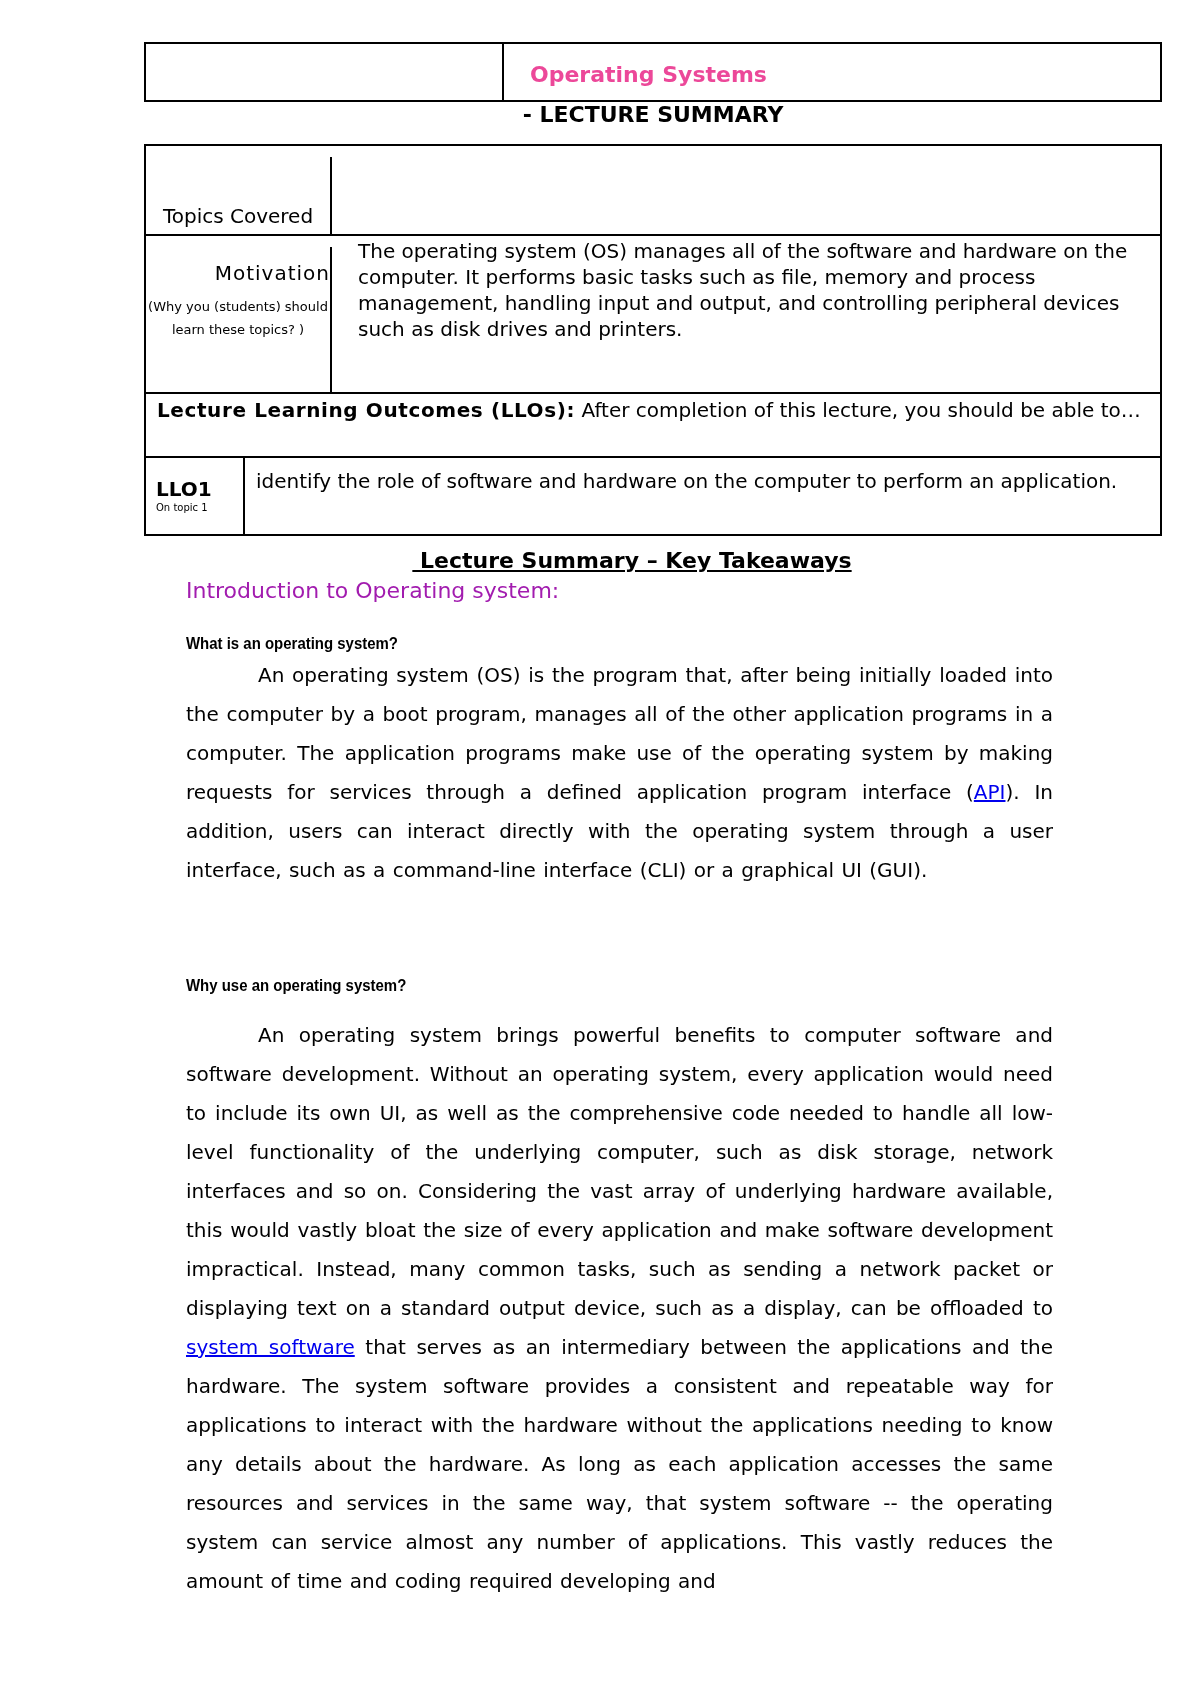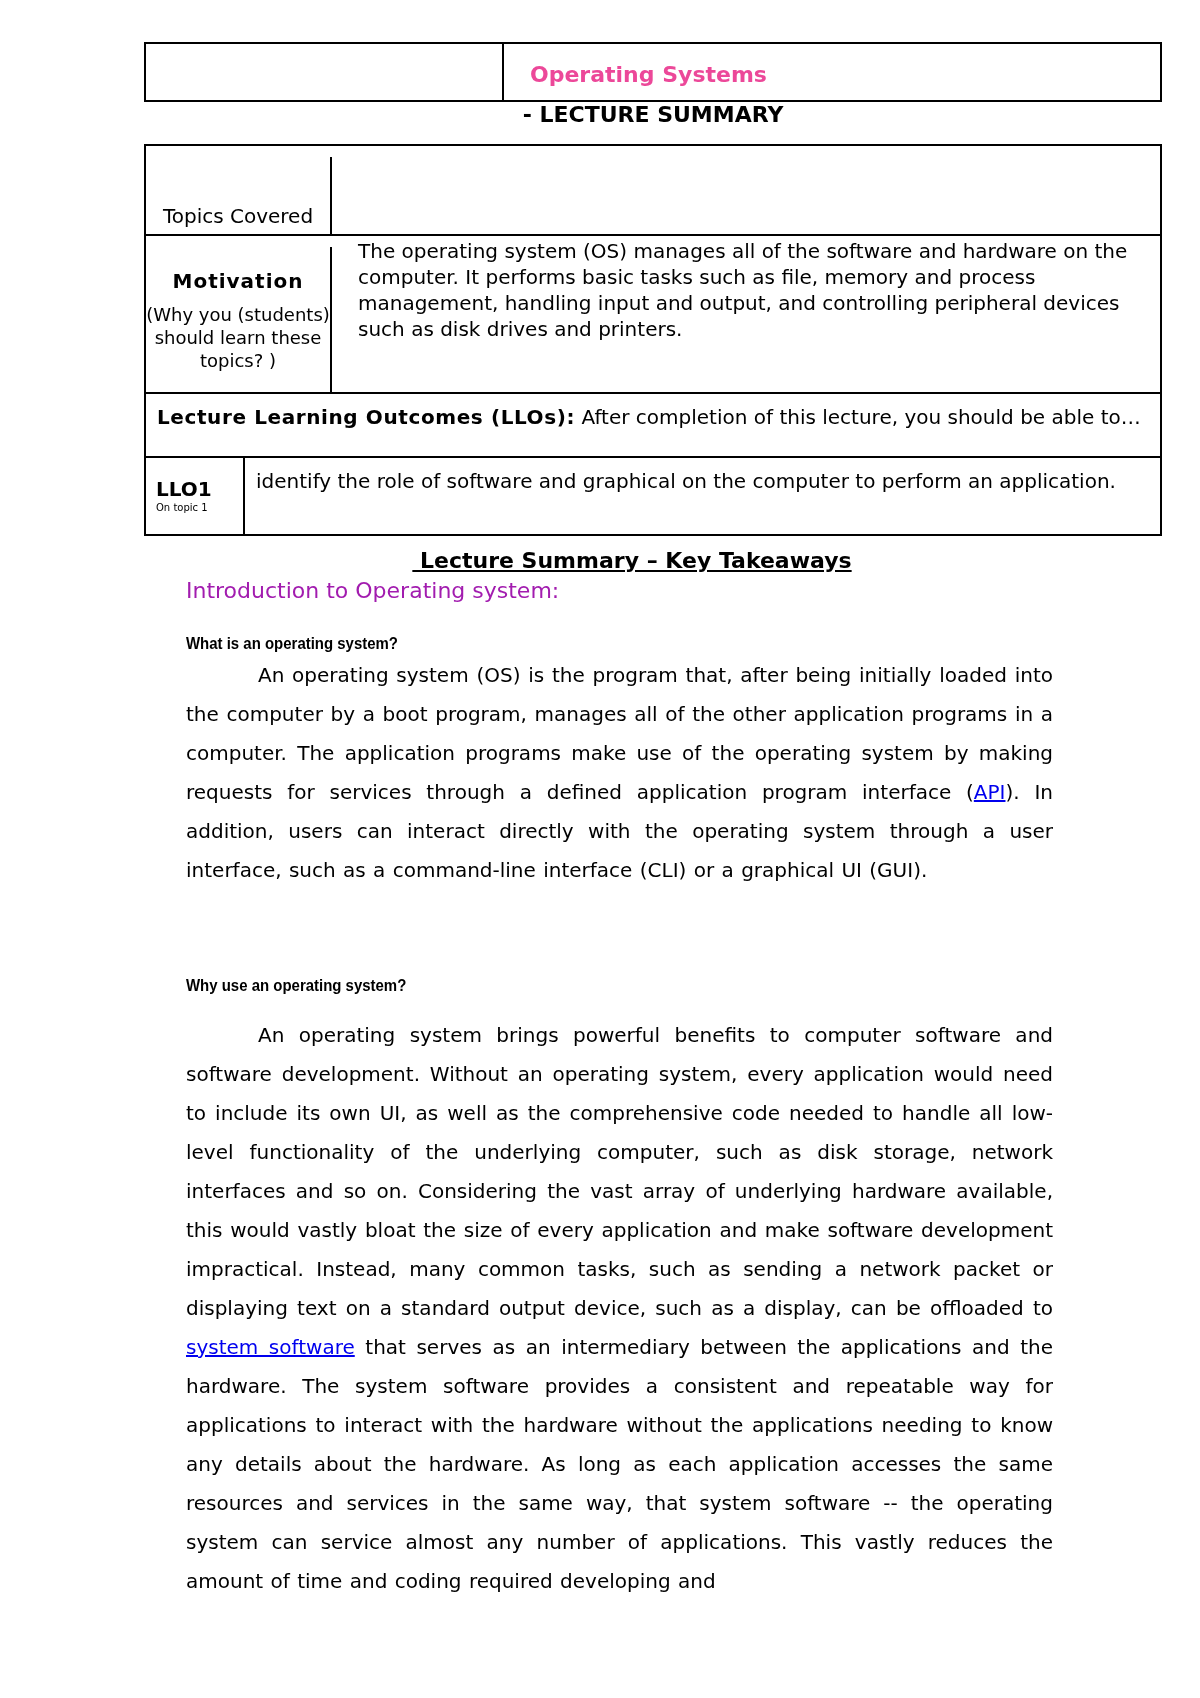--- a/index.html
+++ b/index.html
@@ -24,23 +24,23 @@
   .row { position: absolute; left: 0; right: 0; box-sizing: border-box; }
   .row-topics { top: 0; height: 90px; border-bottom: 2px solid #000; }
   .row-motivation { top: 90px; height: 158px; border-bottom: 2px solid #000; }
   .row-llo-head { top: 248px; height: 64px; border-bottom: 2px solid #000; }
   .row-llo1 { top: 312px; bottom: 0; }
   .cell-label { position: absolute; left: 0; top: 11px; bottom: 0; width: 186px;
                 border-right: 2px solid #000; box-sizing: border-box; text-align: center; }
   .cell-value { position: absolute; left: 202px; right: 0; top: 0; bottom: 0; padding: 2px 10px;
                 font-size: 20px; line-height: 26px; }
   .topics-label { position: absolute; bottom: 6px; left: 0; right: 0; font-size: 20px; }
-  .motivation-title { font-size: 20px; font-weight: bold; margin-top: 22px; letter-spacing: 1px; }
-  .motivation-sub { font-size: 18px; line-height: 23px; margin-top: 10px; }
-  .llo-head-text { padding: 10px 11px; font-size: 20px; line-height: 26px; }
+  .motivation-title { font-size: 20px; font-weight: normal; margin-top: 14px; letter-spacing: 1px; text-align: right; }
+  .motivation-sub { font-size: 13px; line-height: 23px; margin-top: 10px; }
+  .llo-head-text { padding: 3px 11px; font-size: 20px; line-height: 26px; }
   .llo-head-text b { letter-spacing: 0.6px; }
   .llo1-label { position: absolute; left: 0; top: 0; bottom: 0; width: 99px;
                 border-right: 2px solid #000; box-sizing: border-box; padding: 0 10px; }
   .llo1-code { font-size: 20px; font-weight: bold; line-height: 22px; margin-top: 20px; }
   .llo1-topic { font-size: 10px; line-height: 16px; }
   .llo1-text { position: absolute; left: 99px; right: 0; top: 0; bottom: 0;
                padding: 10px 11px; font-size: 20px; line-height: 26px; }
 
   
   .key-takeaways { left: 0; width: 1264px; top: 548px; text-align: center;
@@ -81,21 +81,21 @@
 
   <div class="row row-llo-head">
     <div class="llo-head-text"><b>Lecture Learning Outcomes (LLOs):</b><span> After completion of this lecture, you should be able to…</span></div>
   </div>
 
   <div class="row row-llo1">
     <div class="llo1-label">
       <div class="llo1-code">LLO1</div>
       <div class="llo1-topic">On topic 1</div>
     </div>
-    <div class="llo1-text">identify the role of software and graphical on the computer to perform an application.</div>
+    <div class="llo1-text">identify the role of software and hardware on the computer to perform an application.</div>
   </div>
 </div>
 
 <div class="abs key-takeaways"><span> Lecture Summary – Key Takeaways</span></div>
 <div class="abs intro-heading">Introduction to Operating system:</div>
 
 <div class="abs q-heading" style="top:634px;">What is an operating system?</div>
 <div class="abs body-para" style="top:656px;"><span>An operating system (OS) is the program that, after being initially loaded into the computer by a boot program, manages all of the other application programs in a computer. The application programs make use of the operating system by making requests for services through a defined application program interface (</span><a class="link">API</a><span>). In addition, users can interact directly with the operating system through a user interface, such as a command-line interface (CLI) or a graphical UI (GUI).</span></div>
 
 <div class="abs q-heading" style="top:976px;">Why use an operating system?</div>

